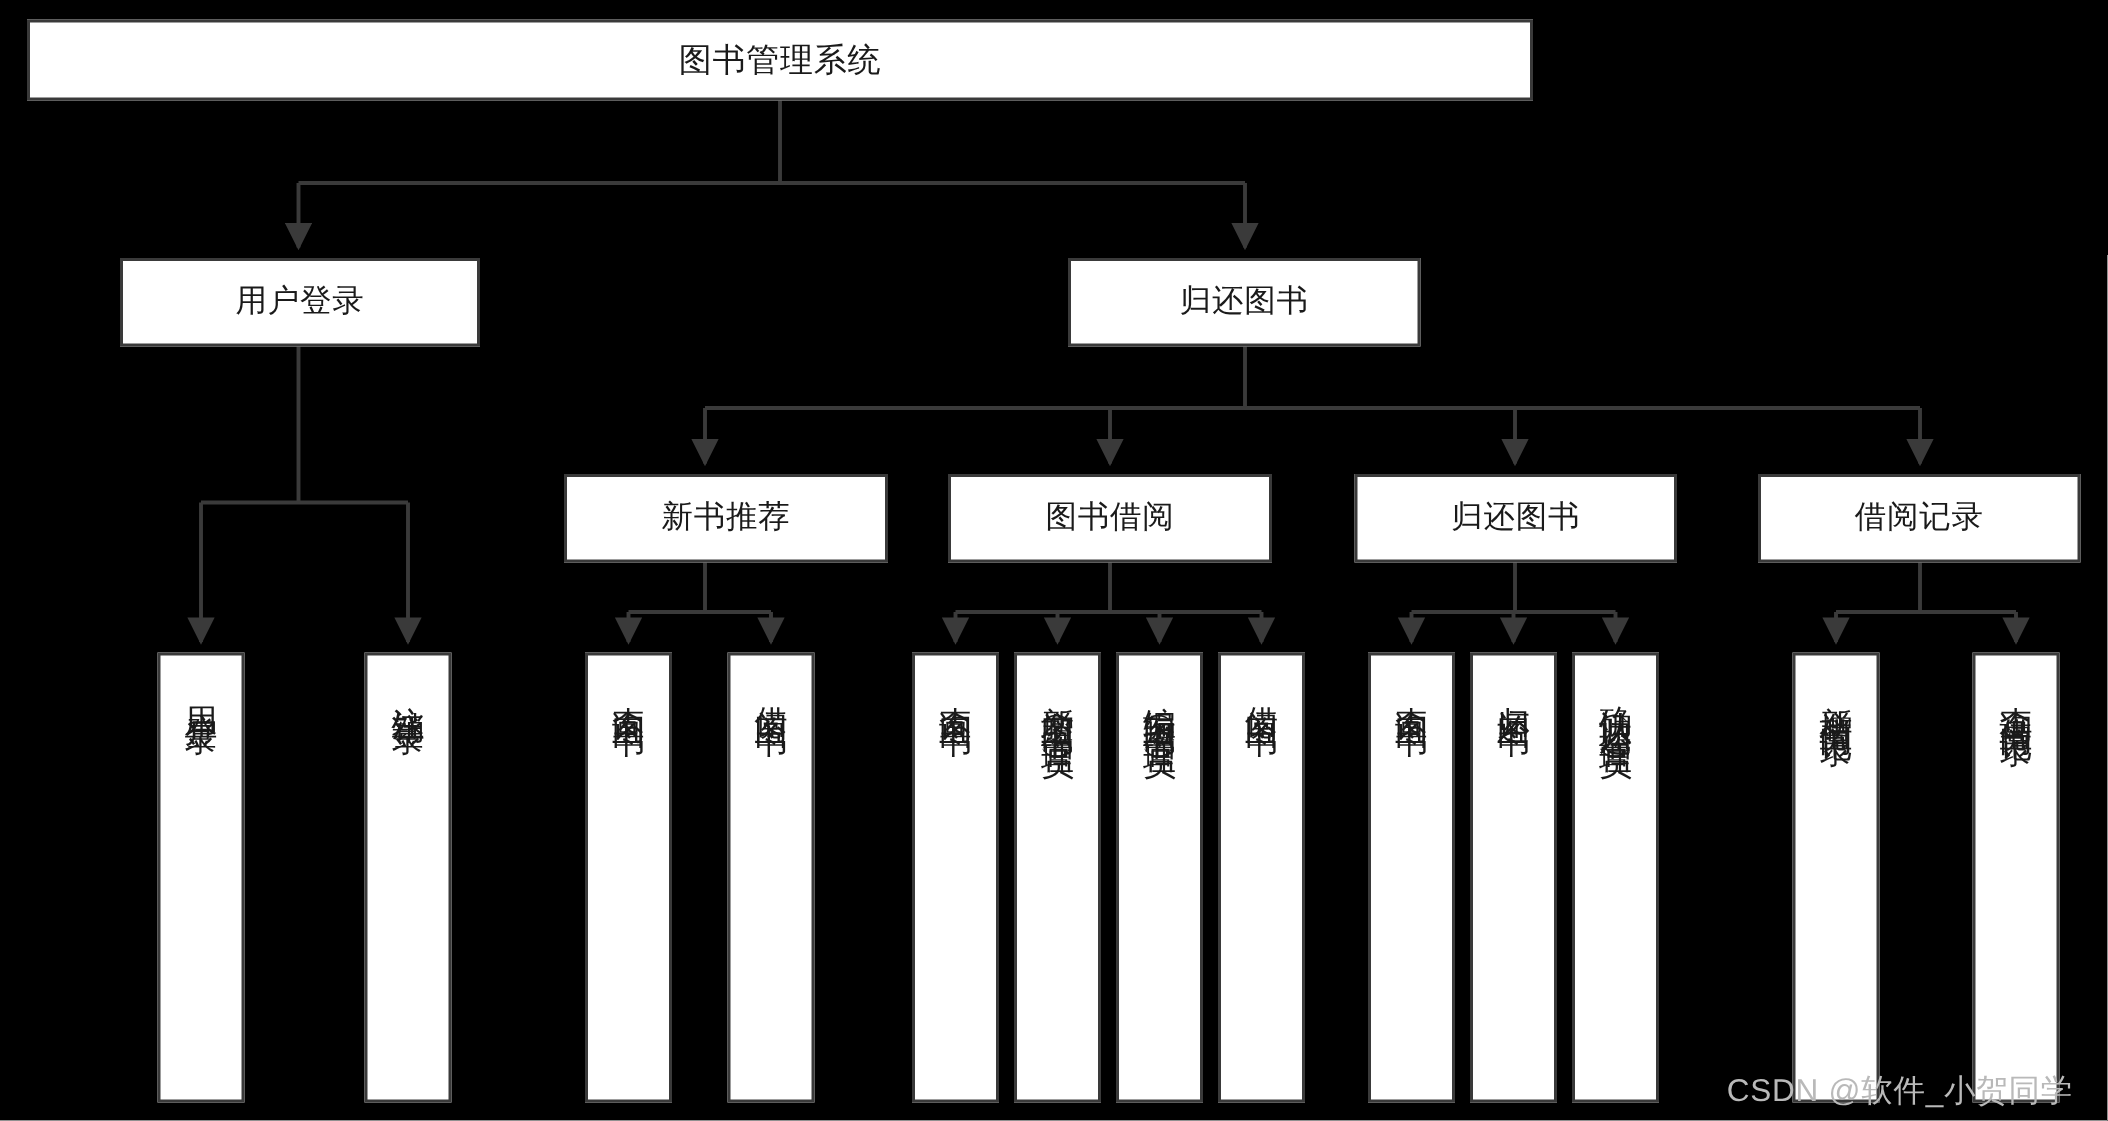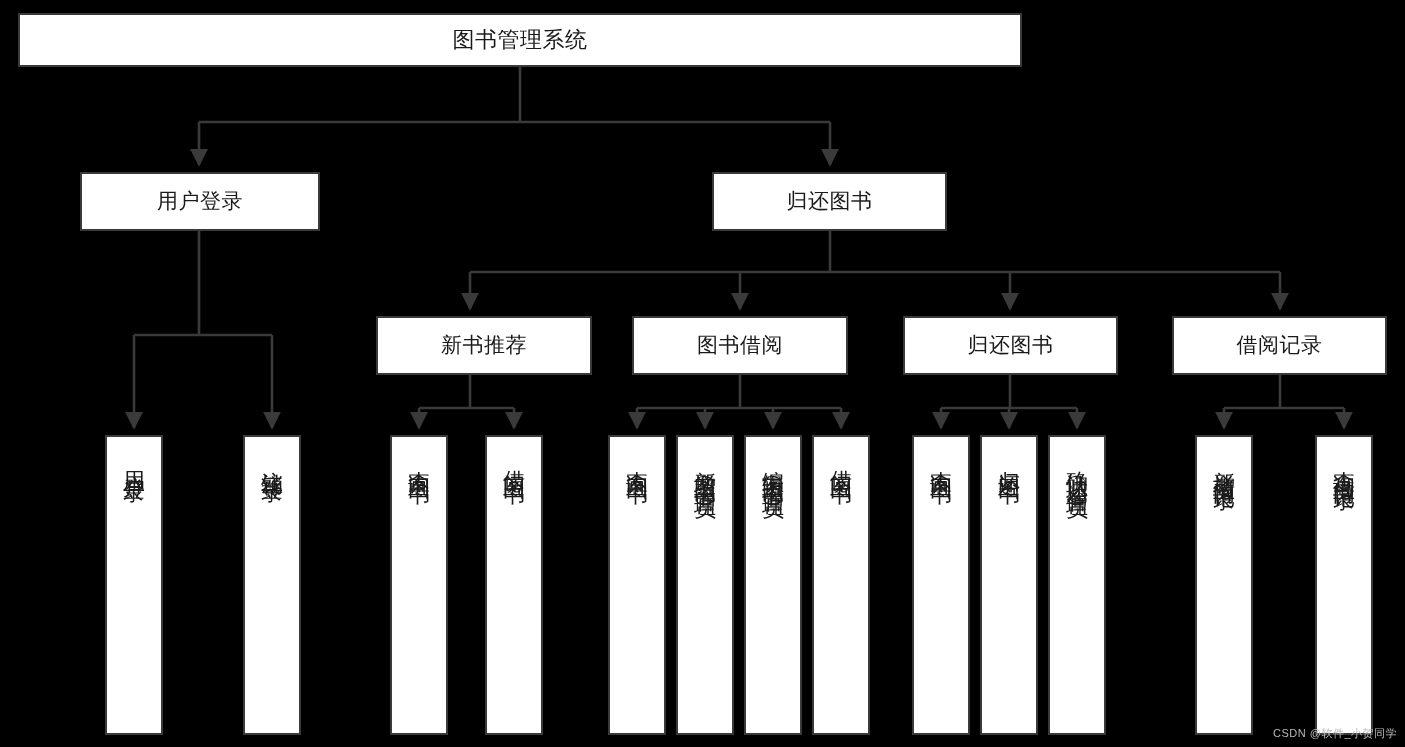--- a/index.html
+++ b/index.html
@@ -58,23 +58,23 @@
   }
   .node.vert .label {
     writing-mode: vertical-rl;
     text-orientation: upright;
     font-size: 22px;
     letter-spacing: 4px;
     line-height: 1;
   }
   #watermark {
     position: absolute;
-    right: 8px;
+    right: 23px;
     bottom: 6px;
-    font-size: 11px;
+    font-size: 21px;
     color: #b9b9b9;
     letter-spacing: 0.5px;
     z-index: 5;
     white-space: pre;
   }
 </style>
 </head>
 <body>
 
 <div id="diagram">

